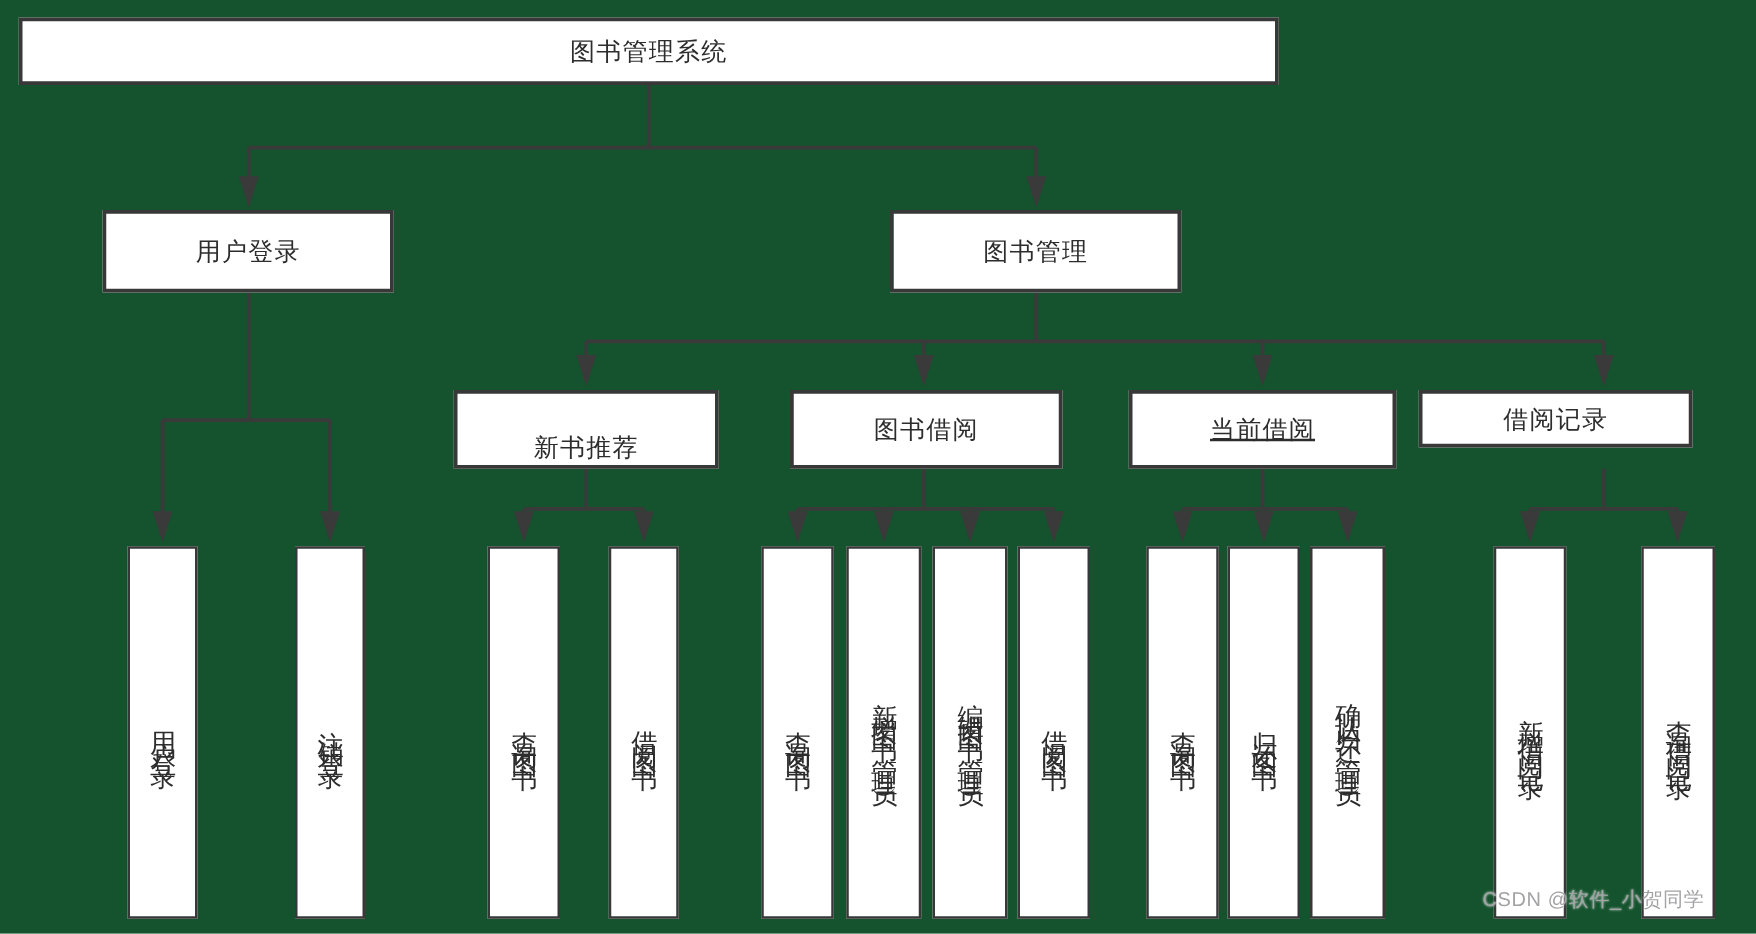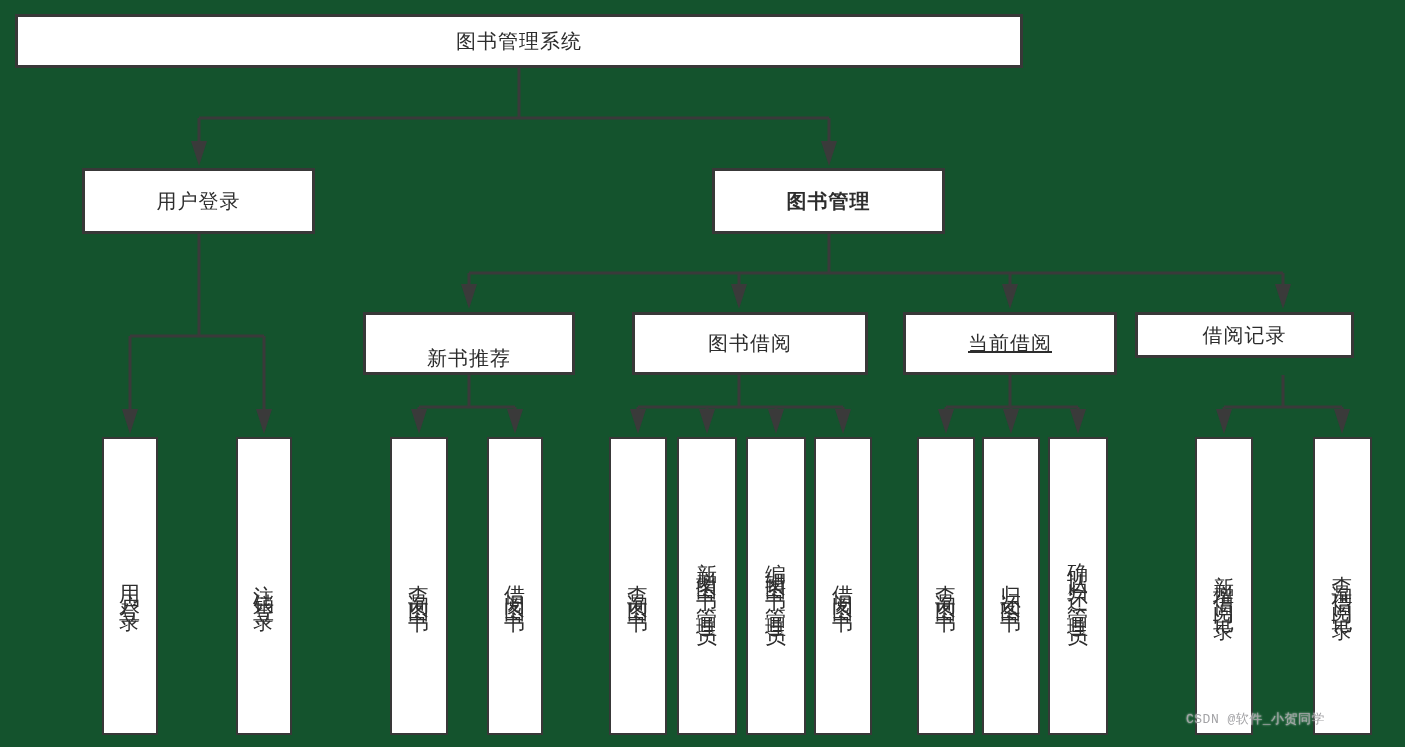--- a/index.html
+++ b/index.html
@@ -35,27 +35,26 @@
     writing-mode:vertical-rl;
     text-orientation:mixed;
     font-size:21px;
     letter-spacing:9px;
     white-space:nowrap;
     line-height:1;
   }
   .watermark{
     position:absolute;
     left:1186px;top:710px;
-    font-size:13px;
+    font-size:16px;
     color:#a3a3a6;
     letter-spacing:0.5px;
     text-shadow:0 0 2px rgba(255,255,255,0.9);
     z-index:3;
     white-space:nowrap;
-    font-family:Liberation Mono, monospace;
   }
 </style>
 </head>
 <body>
 
 <div class="stage">
 
   <svg class="connectors" width="1405" height="747" viewBox="0 0 1405 747">
 
     <g stroke="#3a3a3a" stroke-width="3" fill="none">
@@ -124,28 +123,28 @@
     </g>
   </svg>
 
   <div class="hbox" style="left:15px;top:14px;width:1008px;height:54px;">
     <span>图书管理系统</span>
   </div>
 
   <div class="hbox" style="left:82px;top:168px;width:233px;height:66px;">
     <span>用户登录</span>
   </div>
-  <div class="hbox" style="left:712px;top:168px;width:233px;height:66px;font-weight:bold;">
+  <div class="hbox" style="left:712px;top:168px;width:233px;height:66px;">
     <span>图书管理</span>
   </div>
 
   <div class="hbox" style="left:363px;top:312px;width:212px;height:63px;align-items:flex-end;">
     <span>新书推荐</span>
   </div>
-  <div class="hbox" style="left:632px;top:312px;width:236px;height:63px;">
+  <div class="hbox" style="left:632px;top:312px;width:218px;height:63px;">
     <span>图书借阅</span>
   </div>
   <div class="hbox" style="left:903px;top:312px;width:214px;height:63px;text-decoration:underline;">
     <span>当前借阅</span>
   </div>
   <div class="hbox" style="left:1135px;top:312px;width:219px;height:46px;">
     <span>借阅记录</span>
   </div>
 
   <div class="vbox" style="left:102px;width:56px;">

